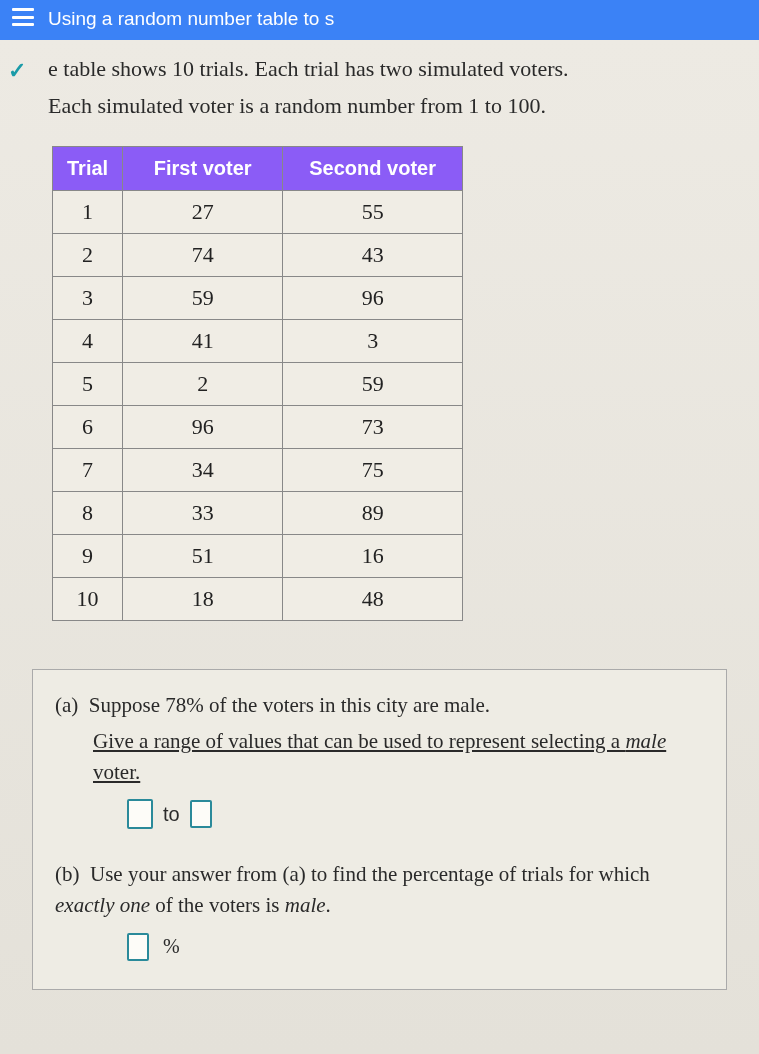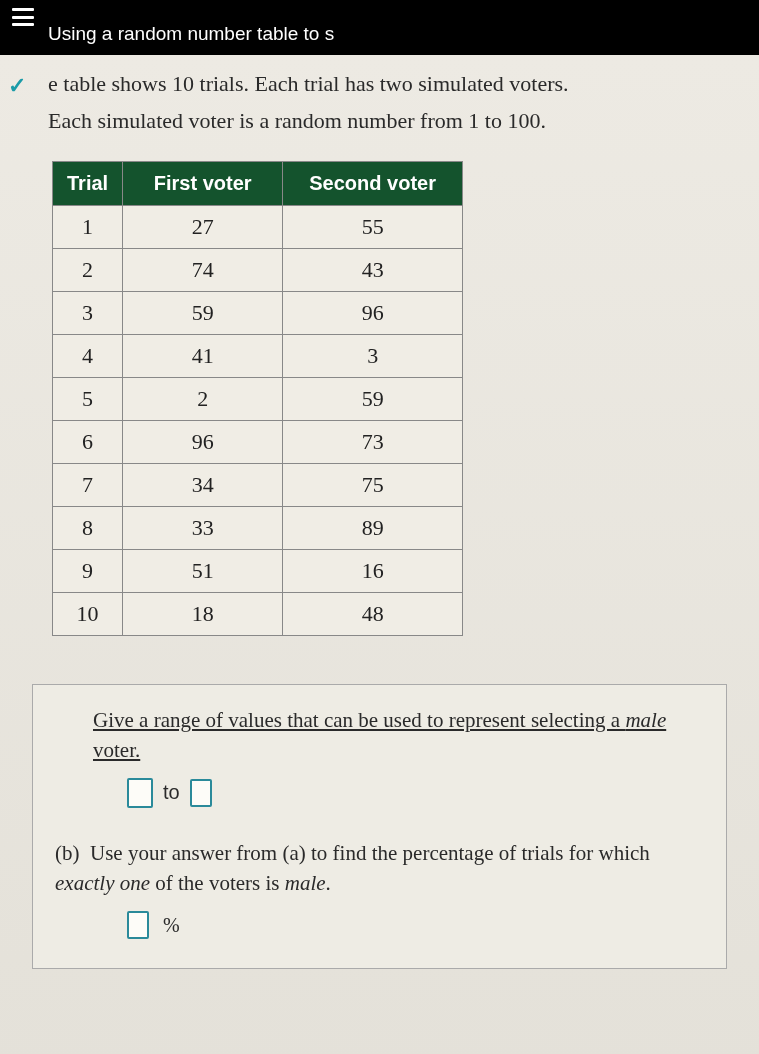--- a/index.html
+++ b/index.html
@@ -9,23 +9,23 @@
     }
     body {
       font-family: Georgia, 'Times New Roman', serif;
       background: #e8e6e0;
       width: 759px;
       height: 1054px;
       overflow: hidden;
       color: #222;
     }
     .header-bar {
-      background: #000000;
+      background: #3b82f6;
       color: #fff;
-      padding: 23px 16px 10px 48px;
+      padding: 8px 16px 10px 48px;
       font-family: Arial, sans-serif;
       font-size: 19px;
       position: relative;
     }
     .menu-icon {
       position: absolute;
       left: 12px;
       top: 8px;
       width: 22px;
       height: 18px;
@@ -63,21 +63,21 @@
     .intro p {
       margin-bottom: 4px;
     }
     .data-table {
       border-collapse: collapse;
       margin-left: 24px;
       margin-bottom: 48px;
       background: #f0ede5;
     }
     .data-table th {
-      background: #14532d;
+      background: #8b5cf6;
       color: #fff;
       font-family: Arial, sans-serif;
       font-weight: bold;
       font-size: 20px;
       padding: 10px 14px;
       border: 1px solid #888;
       text-align: center;
     }
     .data-table td {
       border: 1px solid #888;
@@ -222,20 +222,24 @@
       <tr>
         <td>10</td>
         <td>18</td>
         <td>48</td>
       </tr>
     </tbody>
   </table>
 
   <div class="question-box">
     <div class="part">
+      <p>
+        <span>(a)</span>&nbsp;
+        <span>Suppose 78% of the voters in this city are male.</span>
+      </p>
       <p style="margin-left:38px;text-decoration:underline;">
         <span>Give a range of values that can be used to represent selecting a </span><span class="em">male</span><span> voter.</span>
       </p>
       <div class="answer-row">
         <span class="answer-box"></span>
         <span class="to-text">to</span>
         <span class="answer-box small"></span>
       </div>
     </div>
 

